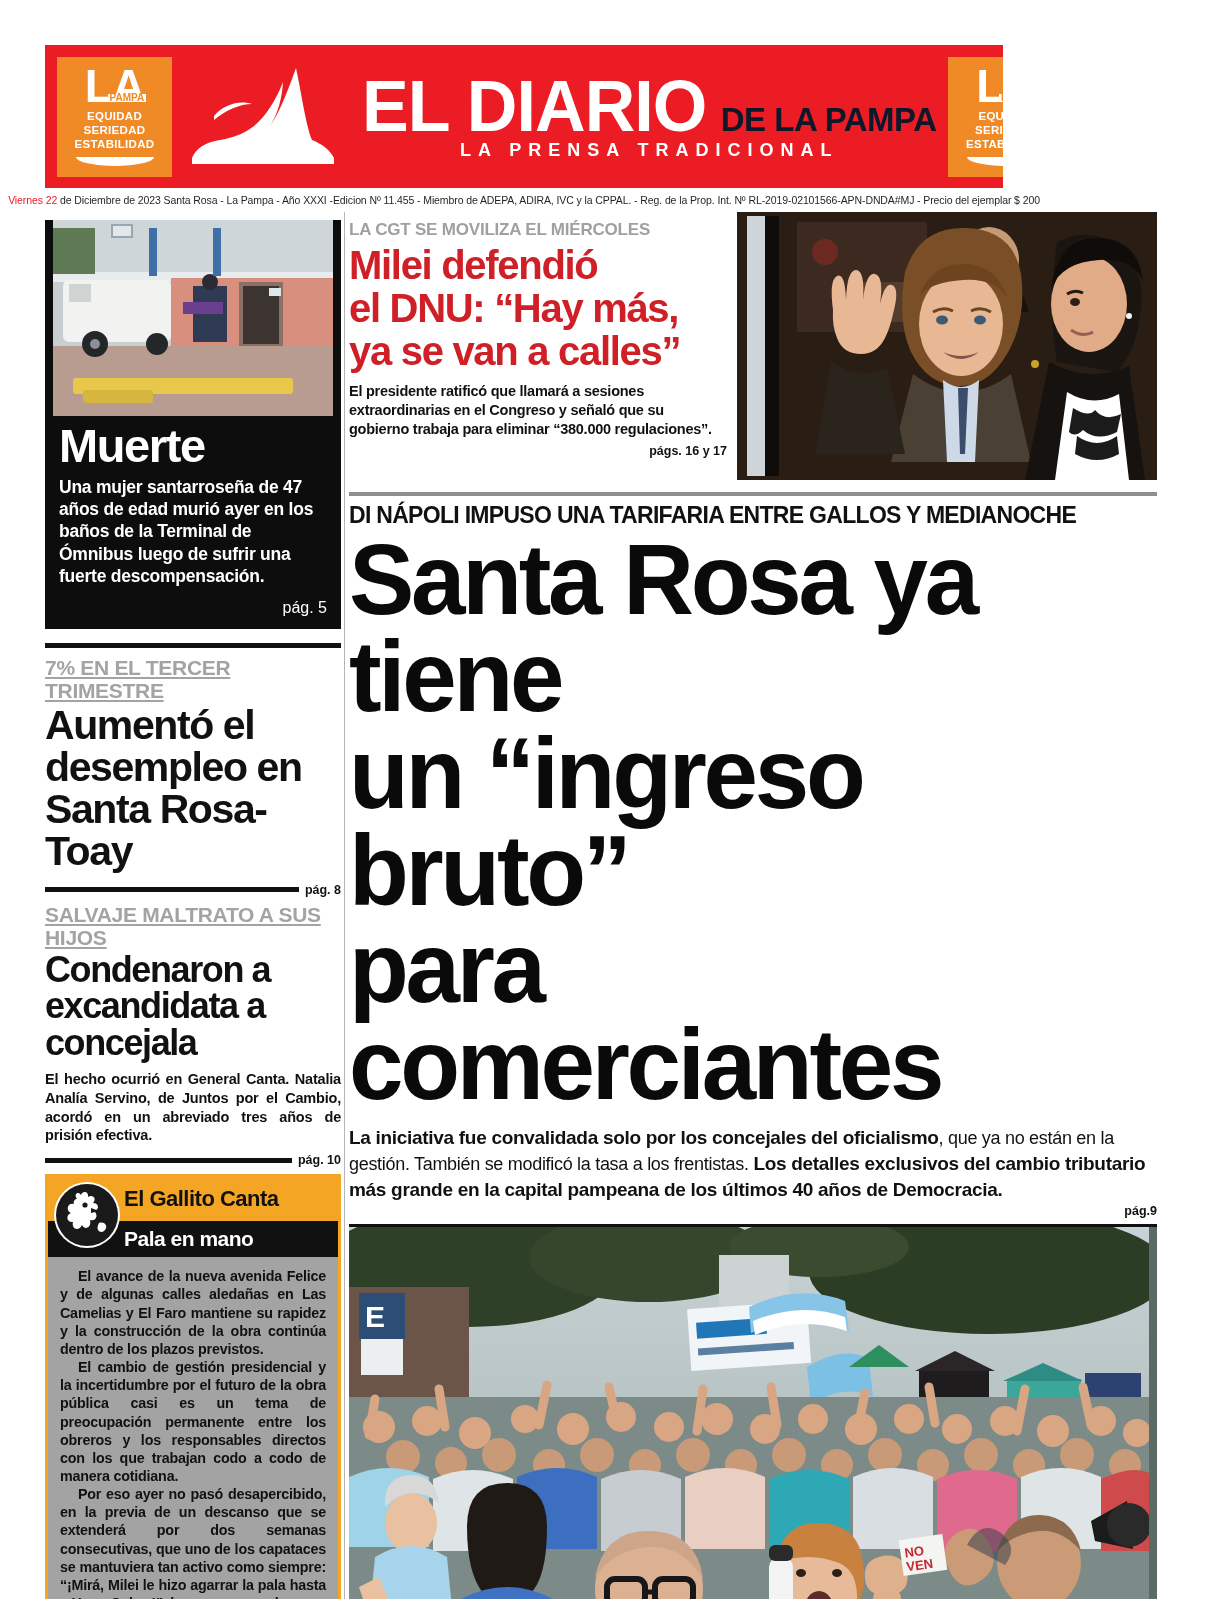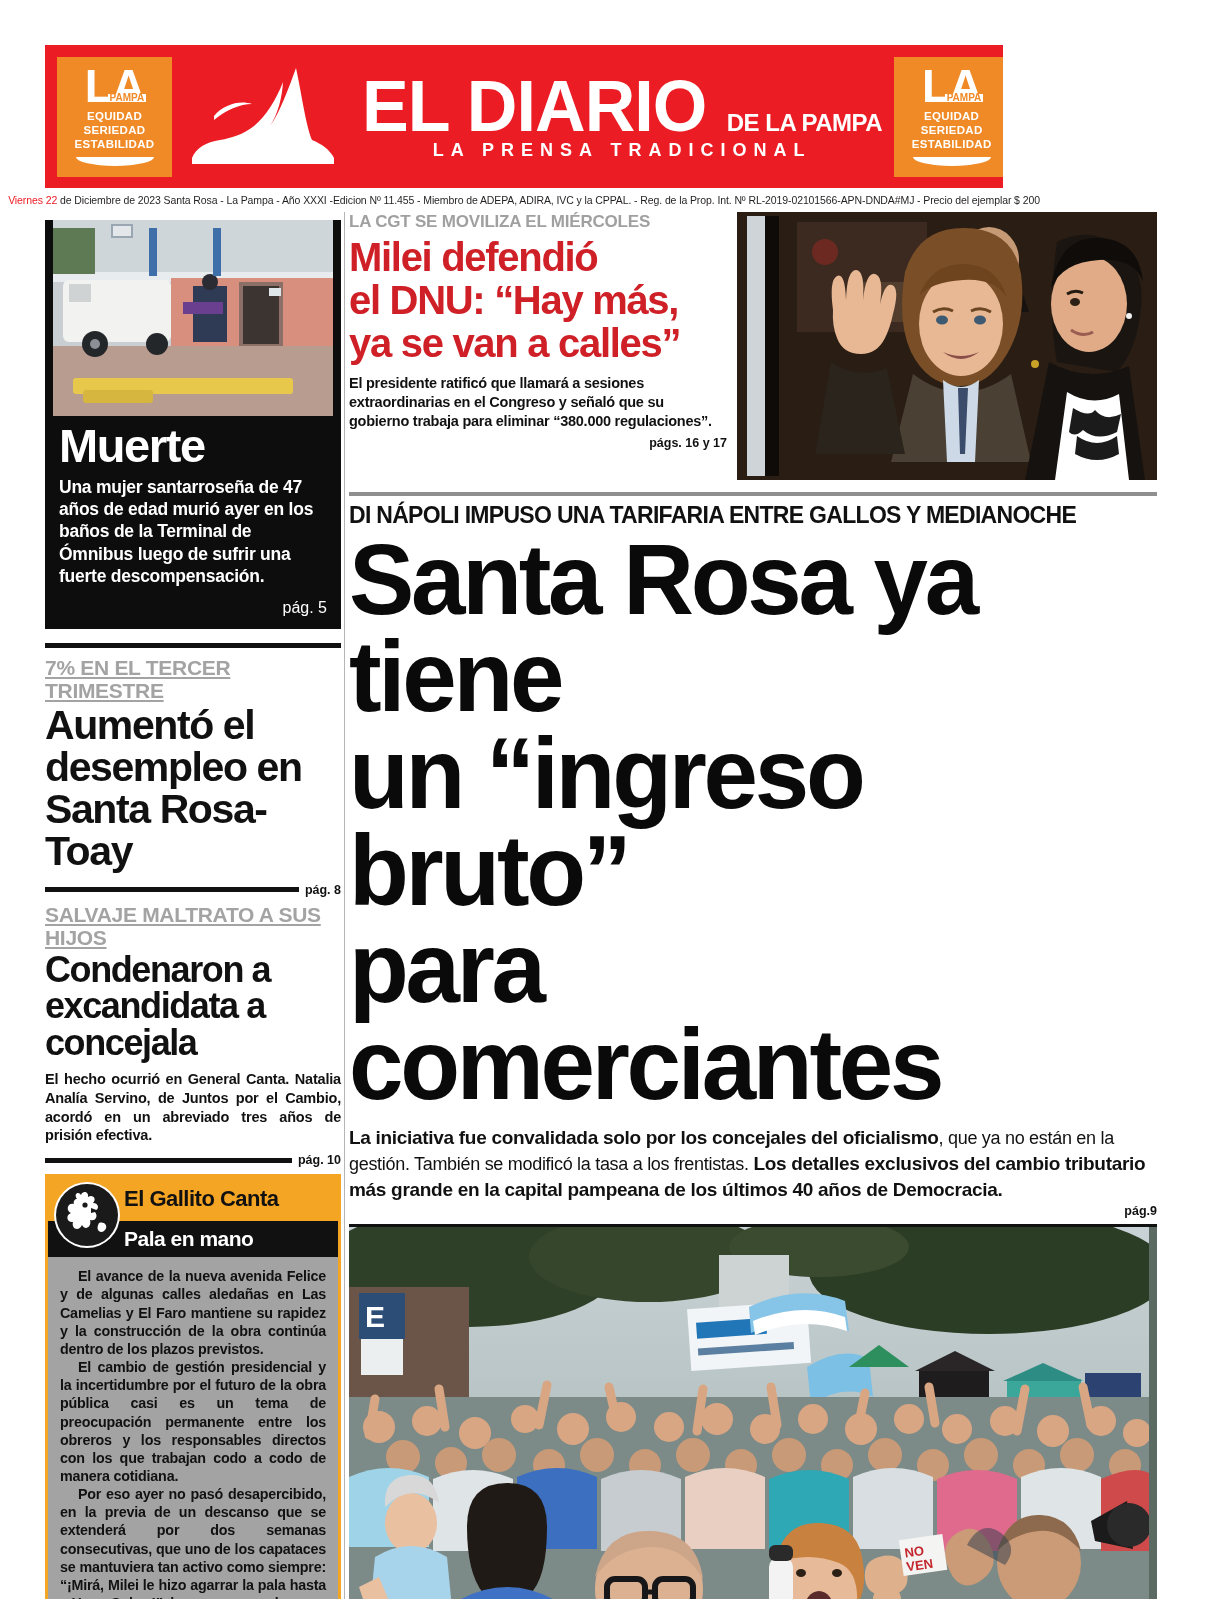--- a/index.html
+++ b/index.html
@@ -67,23 +67,23 @@
   .title-block { position: relative; }
   .title-main {
     font-size: 73px; font-weight: bold; color: #fff;
     letter-spacing: -1px; line-height: 0.92;
     font-family: "Liberation Sans", sans-serif;
     display: inline-block;
     transform: scaleX(0.96);
     transform-origin: left center;
   }
   .title-sub {
-    font-size: 24px; font-weight: bold; color: #ffffff;
+    font-size: 33px; font-weight: bold; color: #0f172a;
     display: inline-block; vertical-align: baseline;
-    margin-left: 6px; letter-spacing: -0.5px;
+    margin-left: 0; letter-spacing: -0.5px;
   }
   .title-tag {
     font-size: 18px; font-weight: bold; color: #fff;
     letter-spacing: 7px; text-align: center;
     margin-top: 1px;
   }
 
   
   .dateline {
     height: 24px;
@@ -177,21 +177,21 @@
   .gallito-body {
     padding: 10px 12px 12px 12px;
     font-size: 14.3px; font-weight: bold; color: #111;
     line-height: 1.27; text-align: justify; letter-spacing: -0.2px;
   }
   .gallito-body p { text-indent: 18px; }
   .gallito-body p + p { margin-top: 0px; }
 
   
   .top-row { display: flex; gap: 10px; }
-  .milei-text { width: 378px; flex: 0 0 378px; }
+  .milei-text { width: 378px; flex: 0 0 378px; margin-top: 8px; }
   .milei-kicker {
     font-size: 17px; font-weight: bold; color: #a0a0a0;
     letter-spacing: -0.2px; text-transform: uppercase;
   }
   .milei-hl {
     font-size: 40px; font-weight: bold; color: #cf2027;
     line-height: 1.07; letter-spacing: -1.3px; margin-top: 4px;
   }
   .milei-deck {
     font-size: 14.5px; font-weight: bold; color: #111;

